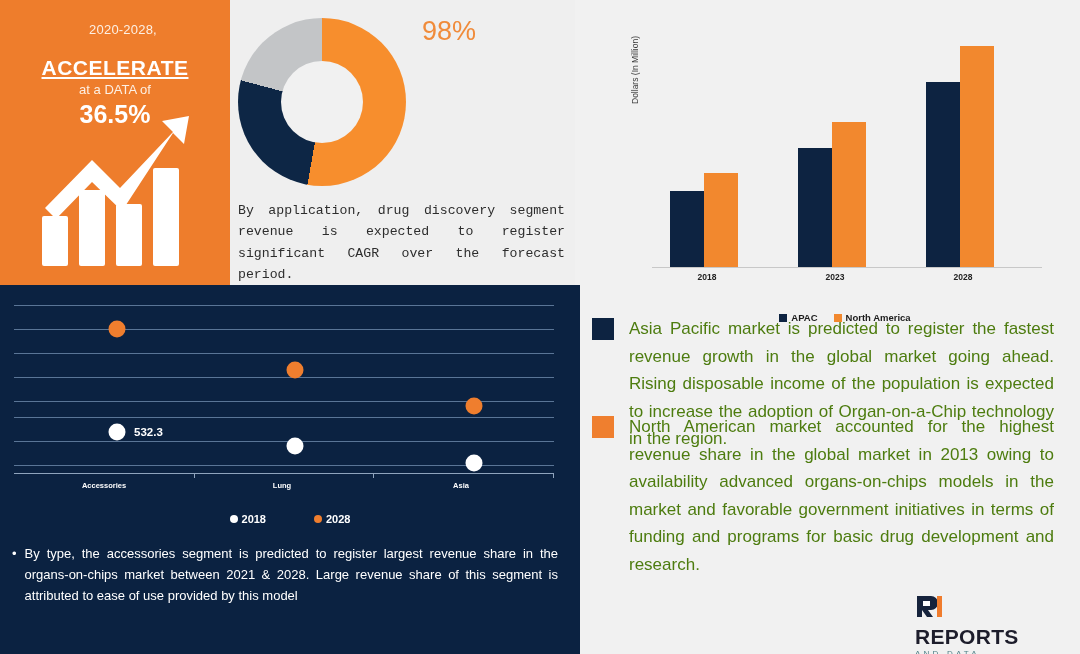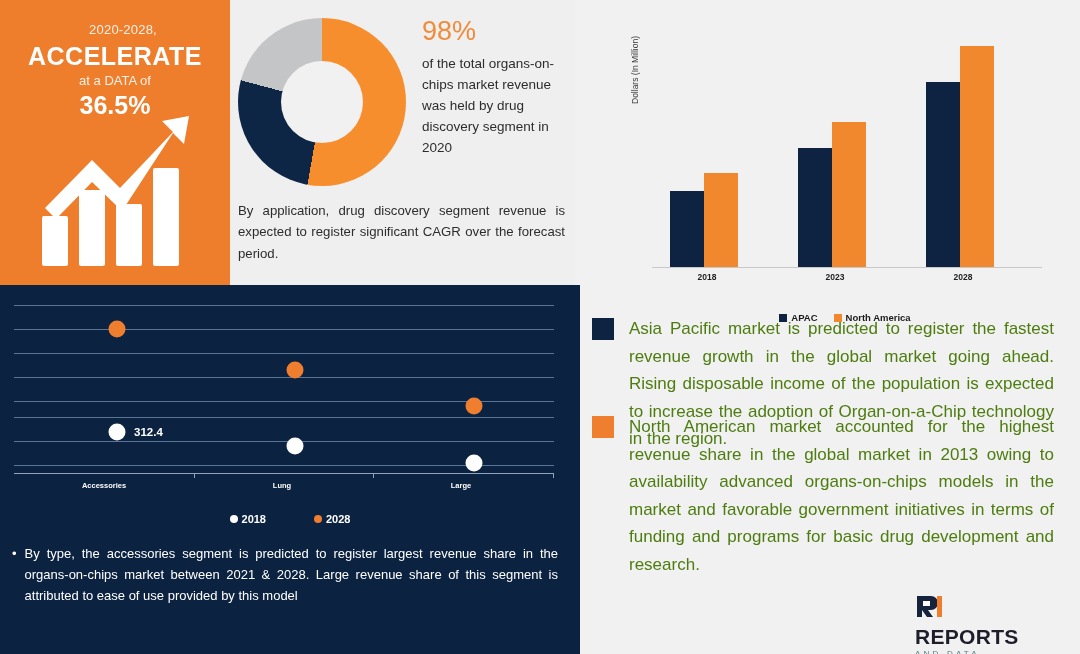--- a/index.html
+++ b/index.html
@@ -33,24 +33,25 @@
     color: #ffffff;
     line-height: 1.22;
   }
   .cagr-line-small {
     font-size: 13px;
     color: #fdf0e4;
     letter-spacing: .2px;
     margin-left: 16px;
   }
   .cagr-accel {
-    font-size: 25px;
+    font-size: 21px;
     font-weight: bold;
     letter-spacing: .5px;
-    margin: 3px 0 2px 0;
+    margin: 17px 0 2px 0;
+    text-decoration: underline;
   }
   .cagr-at {
     font-size: 13px;
     color: #fdf0e4;
   }
   .cagr-value {
     font-size: 25px;
     font-weight: bold;
     margin-top: 1px;
   }
@@ -108,20 +109,21 @@
     color: #2d2d2d;
     line-height: 1.55;
   }
   .donut-caption {
     position: absolute;
     left: 8px; right: 10px; top: 200px;
     font-size: 13.2px;
     color: #2d2d2d;
     line-height: 1.62;
     text-align: justify;
+    font-family: Liberation Mono, monospace;
   }
 
   
   .panel-dots {
     position: absolute;
     left: 0; top: 285px;
     width: 580px; height: 369px;
     background: #0b2241;
     overflow: hidden;
   }
@@ -352,21 +354,20 @@
       </g>
     </svg>
   </div>
 
   <div class="panel-donut">
     <div class="donut-wrap">
       <div class="donut"></div>
     </div>
     <div class="stat-block">
       <div class="stat-pct">98%</div>
-      <div class="stat-desc">of the total organs-on-chips market revenue was held by drug discovery segment in 2020</div>
     </div>
     <div class="donut-caption">By application, drug discovery segment revenue is expected to register significant CAGR over the forecast period.</div>
   </div>
 
   <div class="panel-dots">
     <div class="dot-plot">
       <div class="gridline" style="top:7px"></div>
       <div class="gridline" style="top:31px"></div>
       <div class="gridline" style="top:55px"></div>
       <div class="gridline" style="top:79px"></div>
@@ -376,31 +377,31 @@
       <div class="gridline" style="top:167px"></div>
 
       <div class="dot s2028" style="left:103px; top:31px"></div>
       <div class="dot s2028" style="left:281px; top:72px"></div>
       <div class="dot s2028" style="left:460px; top:108px"></div>
 
       <div class="dot s2018" style="left:103px; top:134px"></div>
       <div class="dot s2018" style="left:281px; top:148px"></div>
       <div class="dot s2018" style="left:460px; top:165px"></div>
 
-      <div class="dot-label" style="left:120px; top:134px">312.4</div>
+      <div class="dot-label" style="left:120px; top:134px">532.3</div>
     </div>
 
     <div class="axis-line"></div>
     <div class="tickmark" style="left:194px"></div>
     <div class="tickmark" style="left:373px"></div>
     <div class="tickmark" style="left:553px"></div>
 
     <div class="cat-label" style="left:104px">Accessories</div>
     <div class="cat-label" style="left:282px">Lung</div>
-    <div class="cat-label" style="left:461px">Large</div>
+    <div class="cat-label" style="left:461px">Asia</div>
 
     <div class="dot-legend">
       <span class="legend-item">
         <span class="legend-dot" style="background:#ffffff"></span>
         <span>2018</span>
       </span>
       <span class="legend-item">
         <span class="legend-dot" style="background:#ef7e2e"></span>
         <span>2028</span>
       </span>

